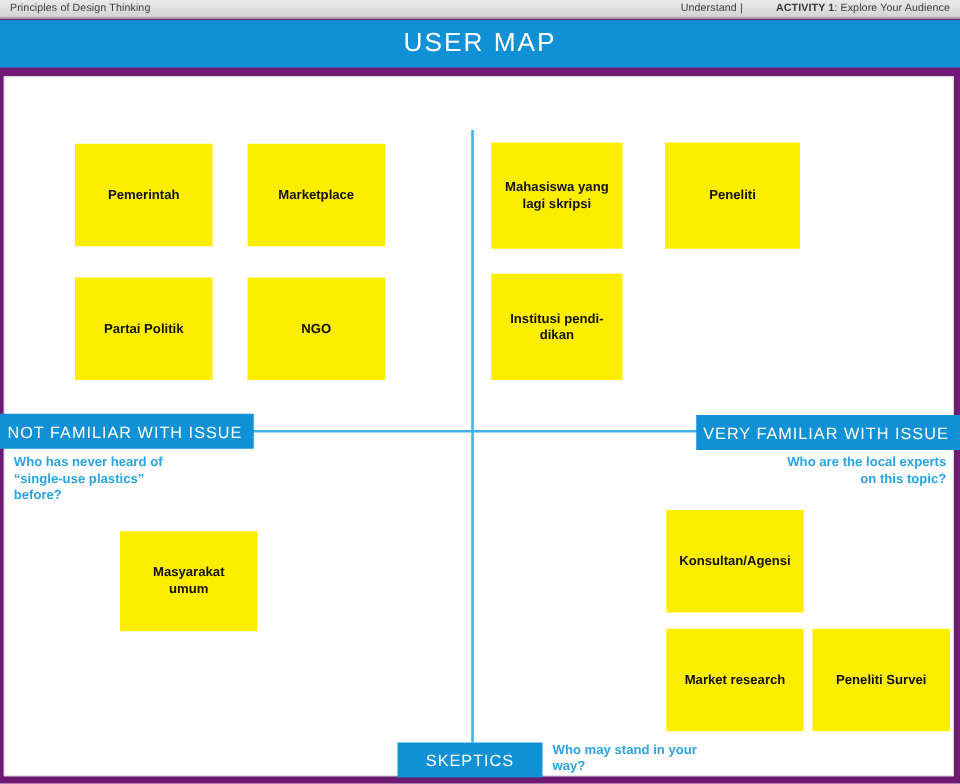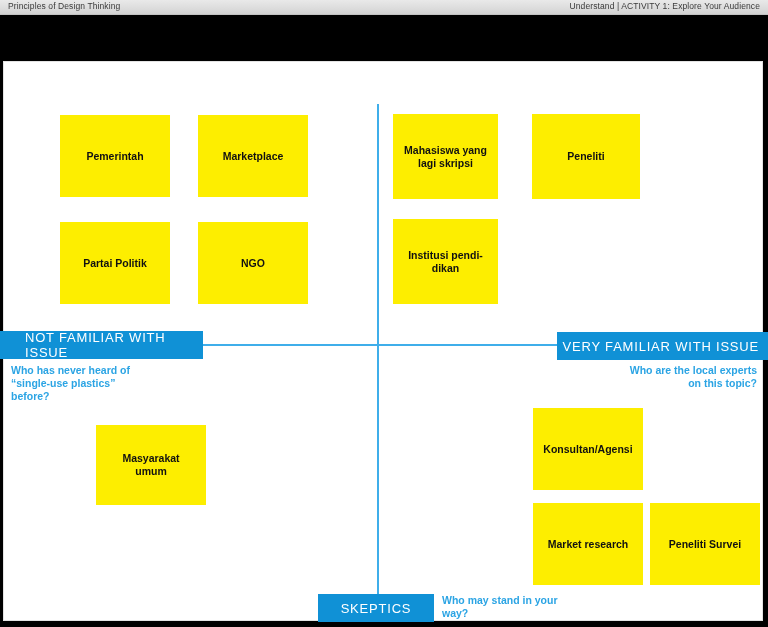--- a/index.html
+++ b/index.html
@@ -8,21 +8,21 @@
     padding: 0;
     background: #ffffff;
   }
   body {
     font-family: "Liberation Sans", "DejaVu Sans", sans-serif;
   }
   #canvas {
     position: relative;
     width: 768px;
     height: 627px;
-    background: #000000;
+    background: #701a75;
     overflow: hidden;
   }
 
   
   .topbar {
     position: absolute;
     left: 0; top: 0;
     width: 768px; height: 15px;
     background: linear-gradient(to bottom, #e9e9e9 0%, #dcdcdc 60%, #d2d2d2 100%);
     border-bottom: 1px solid #c2c2c2;
@@ -37,21 +37,21 @@
     white-space: nowrap;
   }
   .topbar-right {
     position: absolute;
     right: 8px; top: 1px;
     font-size: 8.5px;
     color: #3a3a3a;
     letter-spacing: 0.1px;
     white-space: nowrap;
   }
-  .topbar-right b { font-weight: normal; }
+  .topbar-right b { font-weight: bold; margin-left: 24px; }
 
   
   .title-banner {
     position: absolute;
     left: 0; top: 16px;
     width: 768px; height: 38px;
     background: #1091d6;
   }
   .title-text {
     position: absolute;
@@ -107,21 +107,21 @@
     justify-content: center;
   }
   .pole-skeptics {
     left: 318px; top: 594px;
     width: 116px; height: 28px;
     justify-content: center;
   }
   .pole-notfamiliar {
     left: 0px; top: 331px;
     width: 203px; height: 28px;
-    padding-left: 25px;
+    padding-left: 6px;
     justify-content: flex-start;
   }
   .pole-veryfamiliar {
     left: 557px; top: 332px;
     width: 211px; height: 28px;
     padding-right: 9px;
     justify-content: flex-end;
   }
 
   
@@ -160,20 +160,23 @@
 
 <div id="canvas">
 
   <div class="topbar">
     <div class="topbar-left">Principles of Design Thinking</div>
     <div class="topbar-right">
       <span>Understand | </span><b>ACTIVITY 1</b><span>: Explore Your Audience</span>
     </div>
   </div>
 
+  <div class="title-banner">
+    <div class="title-text">USER MAP</div>
+  </div>
 
   <div class="board"></div>
 
   <div class="axis-v"></div>
   <div class="axis-h"></div>
 
   <div class="pole pole-skeptics">SKEPTICS</div>
   <div class="pole pole-notfamiliar">NOT FAMILIAR WITH ISSUE</div>
   <div class="pole pole-veryfamiliar">VERY FAMILIAR WITH ISSUE</div>
 

